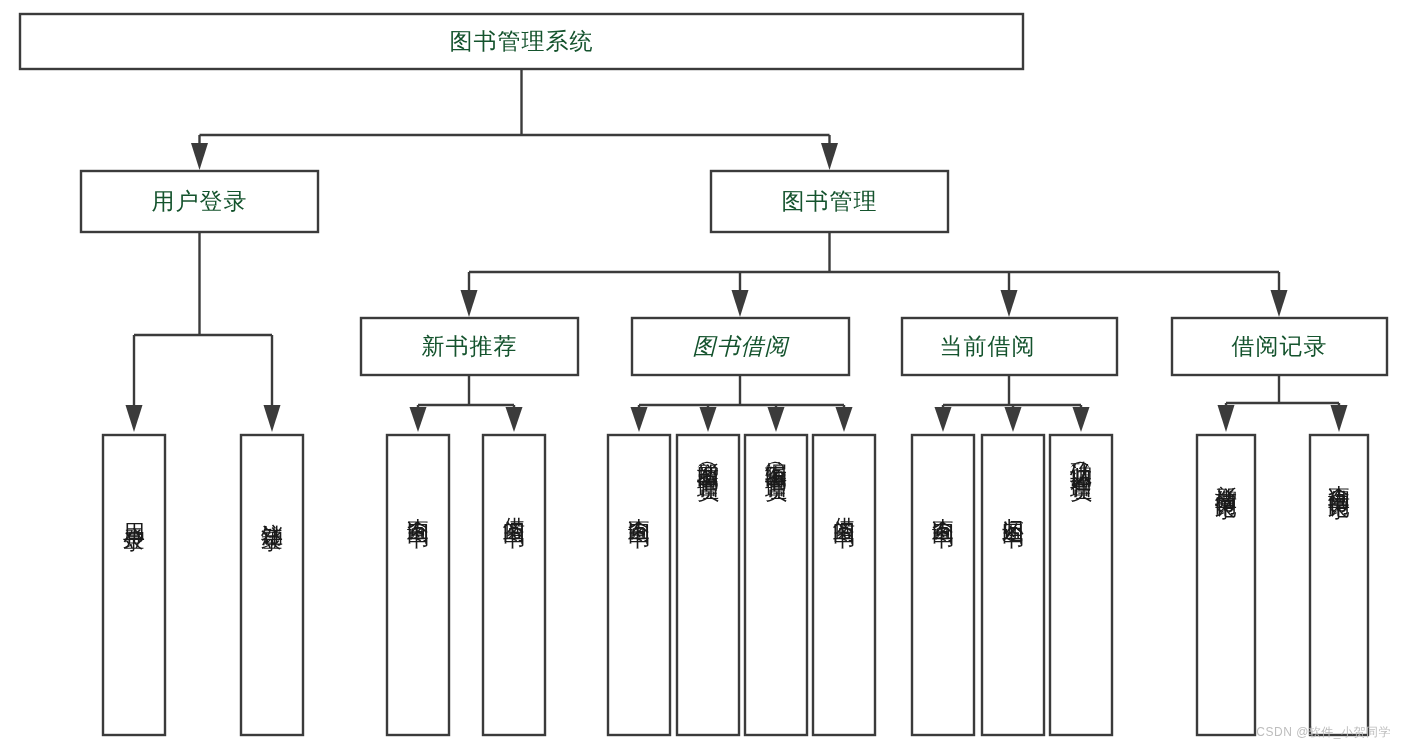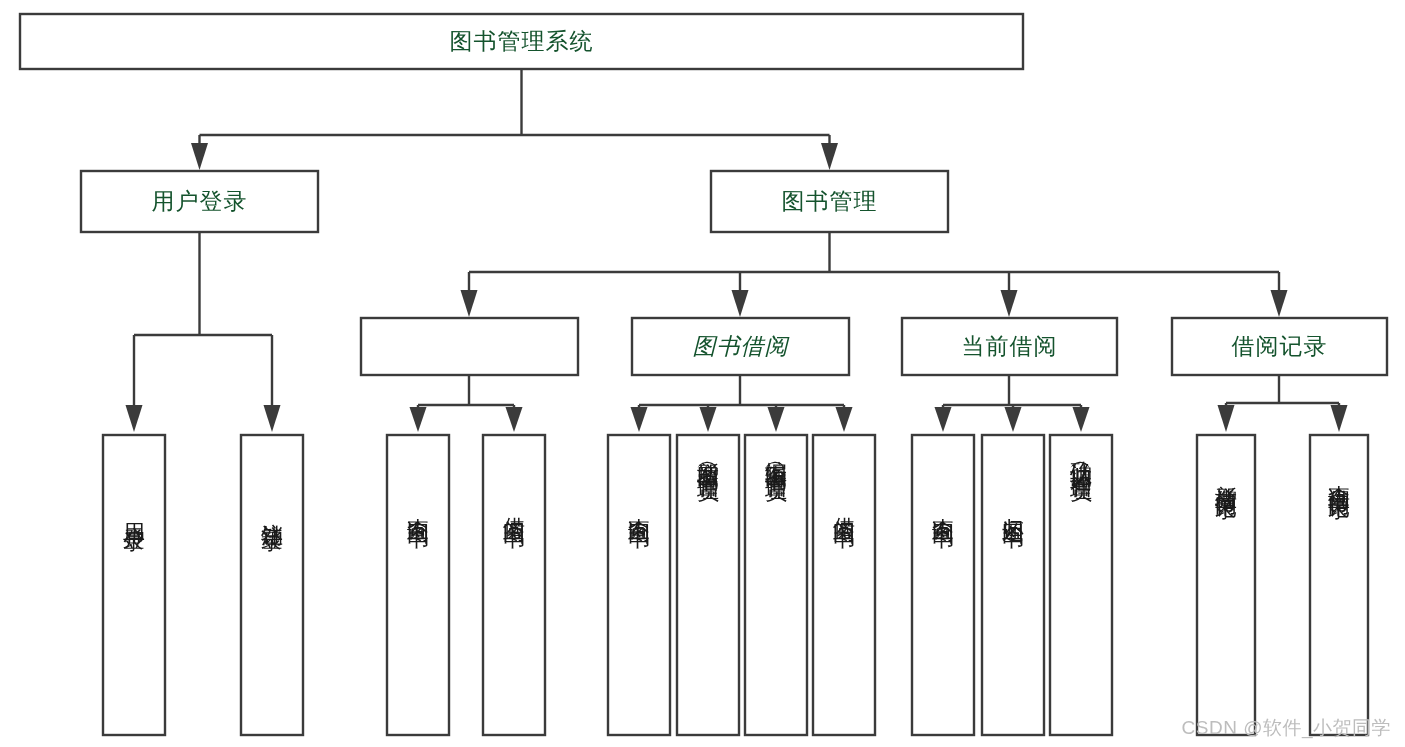--- a/index.html
+++ b/index.html
@@ -70,21 +70,21 @@
     font-size: 23px;
     color: #14532d;
     letter-spacing: 1px;
     white-space: nowrap;
   }
   #watermark {
     position: absolute;
     right: 14px;
     bottom: 6px;
     font-family: "Liberation Sans", "DejaVu Sans", sans-serif;
-    font-size: 19px;
+    font-size: 12px;
     color: #bdbdbd;
     letter-spacing: 0.5px;
     white-space: nowrap;
     pointer-events: none;
   }
 </style>
 </head>
 <body>
 
 <div id="diagram-root">
@@ -193,24 +193,27 @@
     <span class="htext">图书管理系统</span>
   </div>
 
   <div class="htext-wrap" style="left:81px; top:171px; width:237px; height:61px;">
     <span class="htext">用户登录</span>
   </div>
   <div class="htext-wrap" style="left:711px; top:171px; width:237px; height:61px;">
     <span class="htext">图书管理</span>
   </div>
 
+  <div class="htext-wrap" style="left:361px; top:318px; width:217px; height:57px;">
+    <span class="htext">新书推荐</span>
+  </div>
   <div class="htext-wrap" style="left:632px; top:318px; width:217px; height:57px;font-style:italic;">
     <span class="htext">图书借阅</span>
   </div>
-  <div class="htext-wrap" style="left:902px; top:318px; width:215px; height:57px;text-align:center;">
+  <div class="htext-wrap" style="left:880px; top:318px; width:215px; height:57px;text-align:center;">
     <span class="htext">当前借阅</span>
   </div>
   <div class="htext-wrap" style="left:1172px; top:318px; width:215px; height:57px;">
     <span class="htext">借阅记录</span>
   </div>
 
   <div class="vtext-wrap" style="left:103px; top:435px; width:62px; height:300px; padding-top:70px; box-sizing:border-box;">
     <span class="vtext">用户登录</span>
   </div>
   <div class="vtext-wrap" style="left:241px; top:435px; width:62px; height:300px; padding-top:70px; box-sizing:border-box;">

